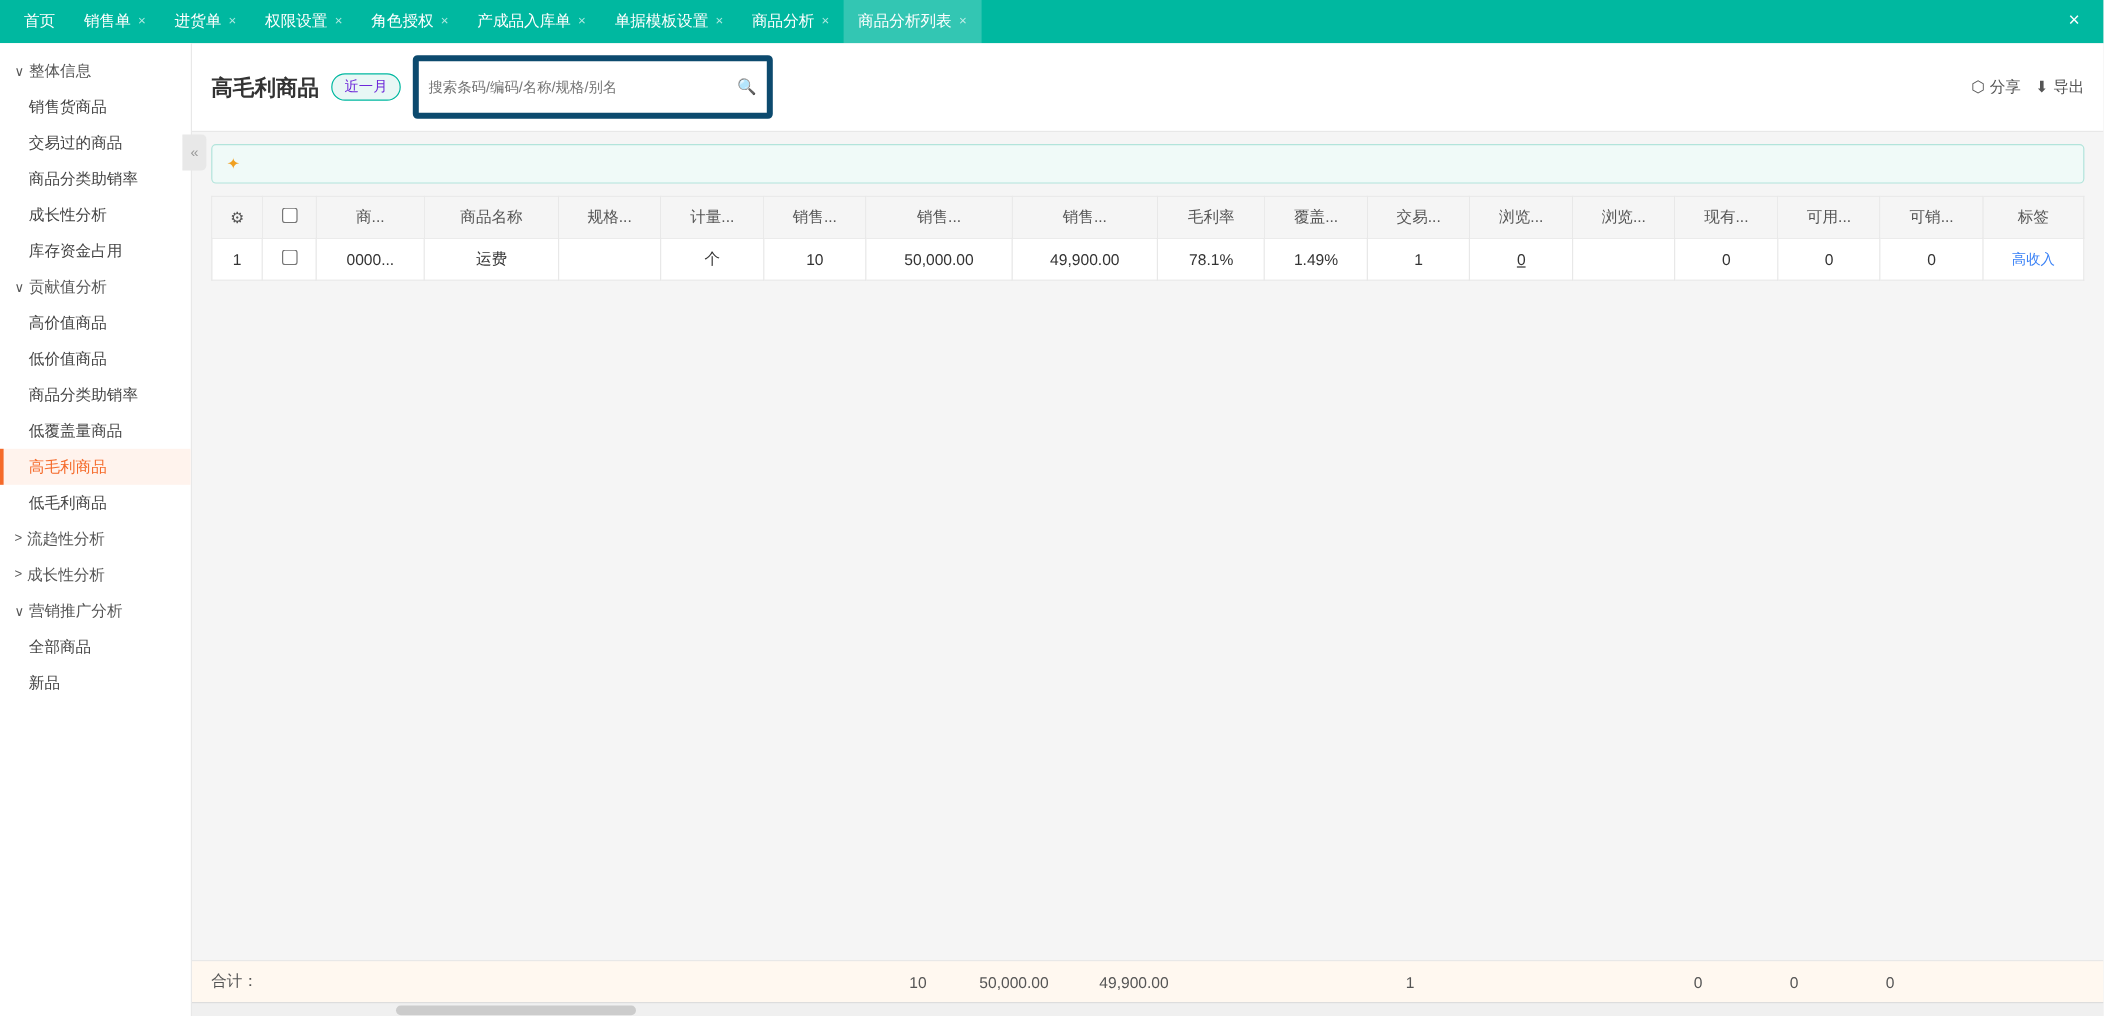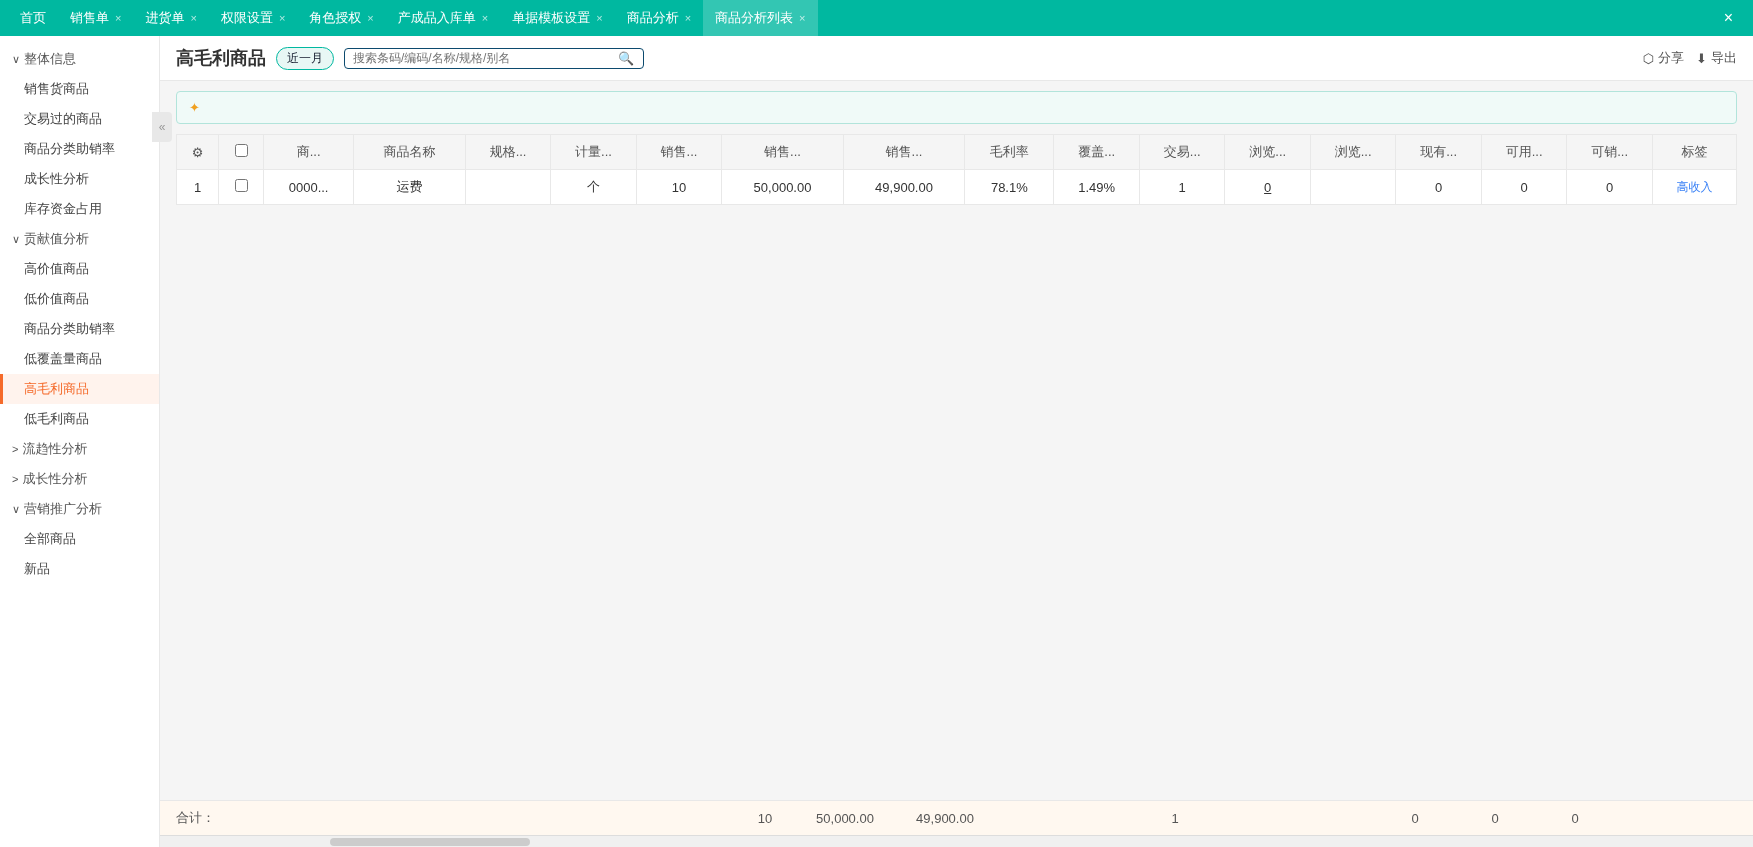--- a/index.html
+++ b/index.html
@@ -93,33 +93,33 @@
       border-bottom: 1px solid #e8e8e8;
       gap: 10px;
     }
     .content-title {
       font-size: 18px;
       font-weight: bold;
       color: #333;
     }
     .filter-btn {
       background: #e8f7f5;
-      color: #0f172a;
+      color: #6d28d9;
       border: 1px solid #00b8a0;
       border-radius: 12px;
       padding: 2px 10px;
       font-size: 12px;
       cursor: pointer;
     }
     .search-box {
       display: flex;
       align-items: center;
-      border: 1px solid #0c4a6e;
+      border: 5px solid #0c4a6e;
       border-radius: 4px;
-      padding: 2px 8px;
+      padding: 14px 8px;
       flex: 1;
       max-width: 300px;
       justify-content: space-between;
     }
     .search-box input {
       border: none;
       outline: none;
       font-size: 12px;
       width: 100%;
       color: #999;

